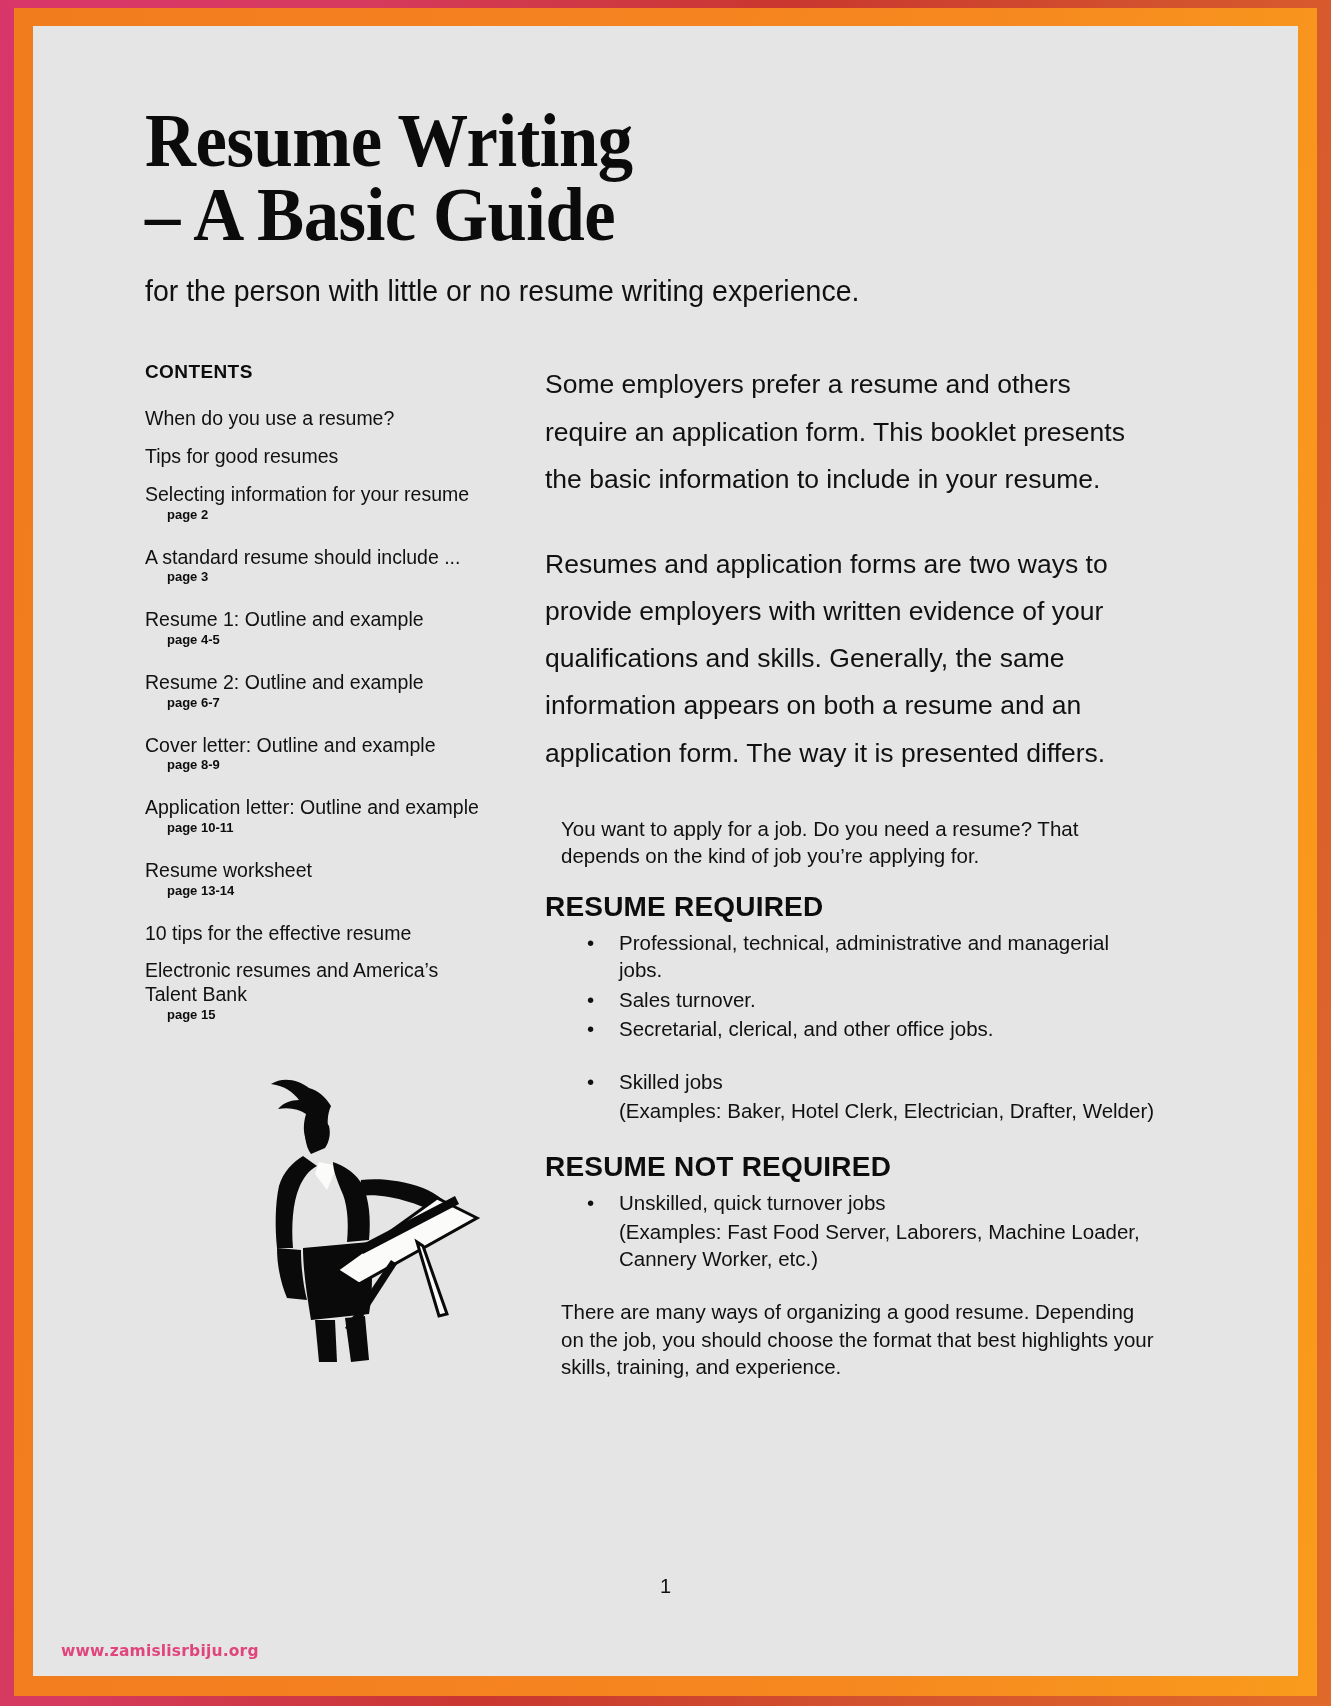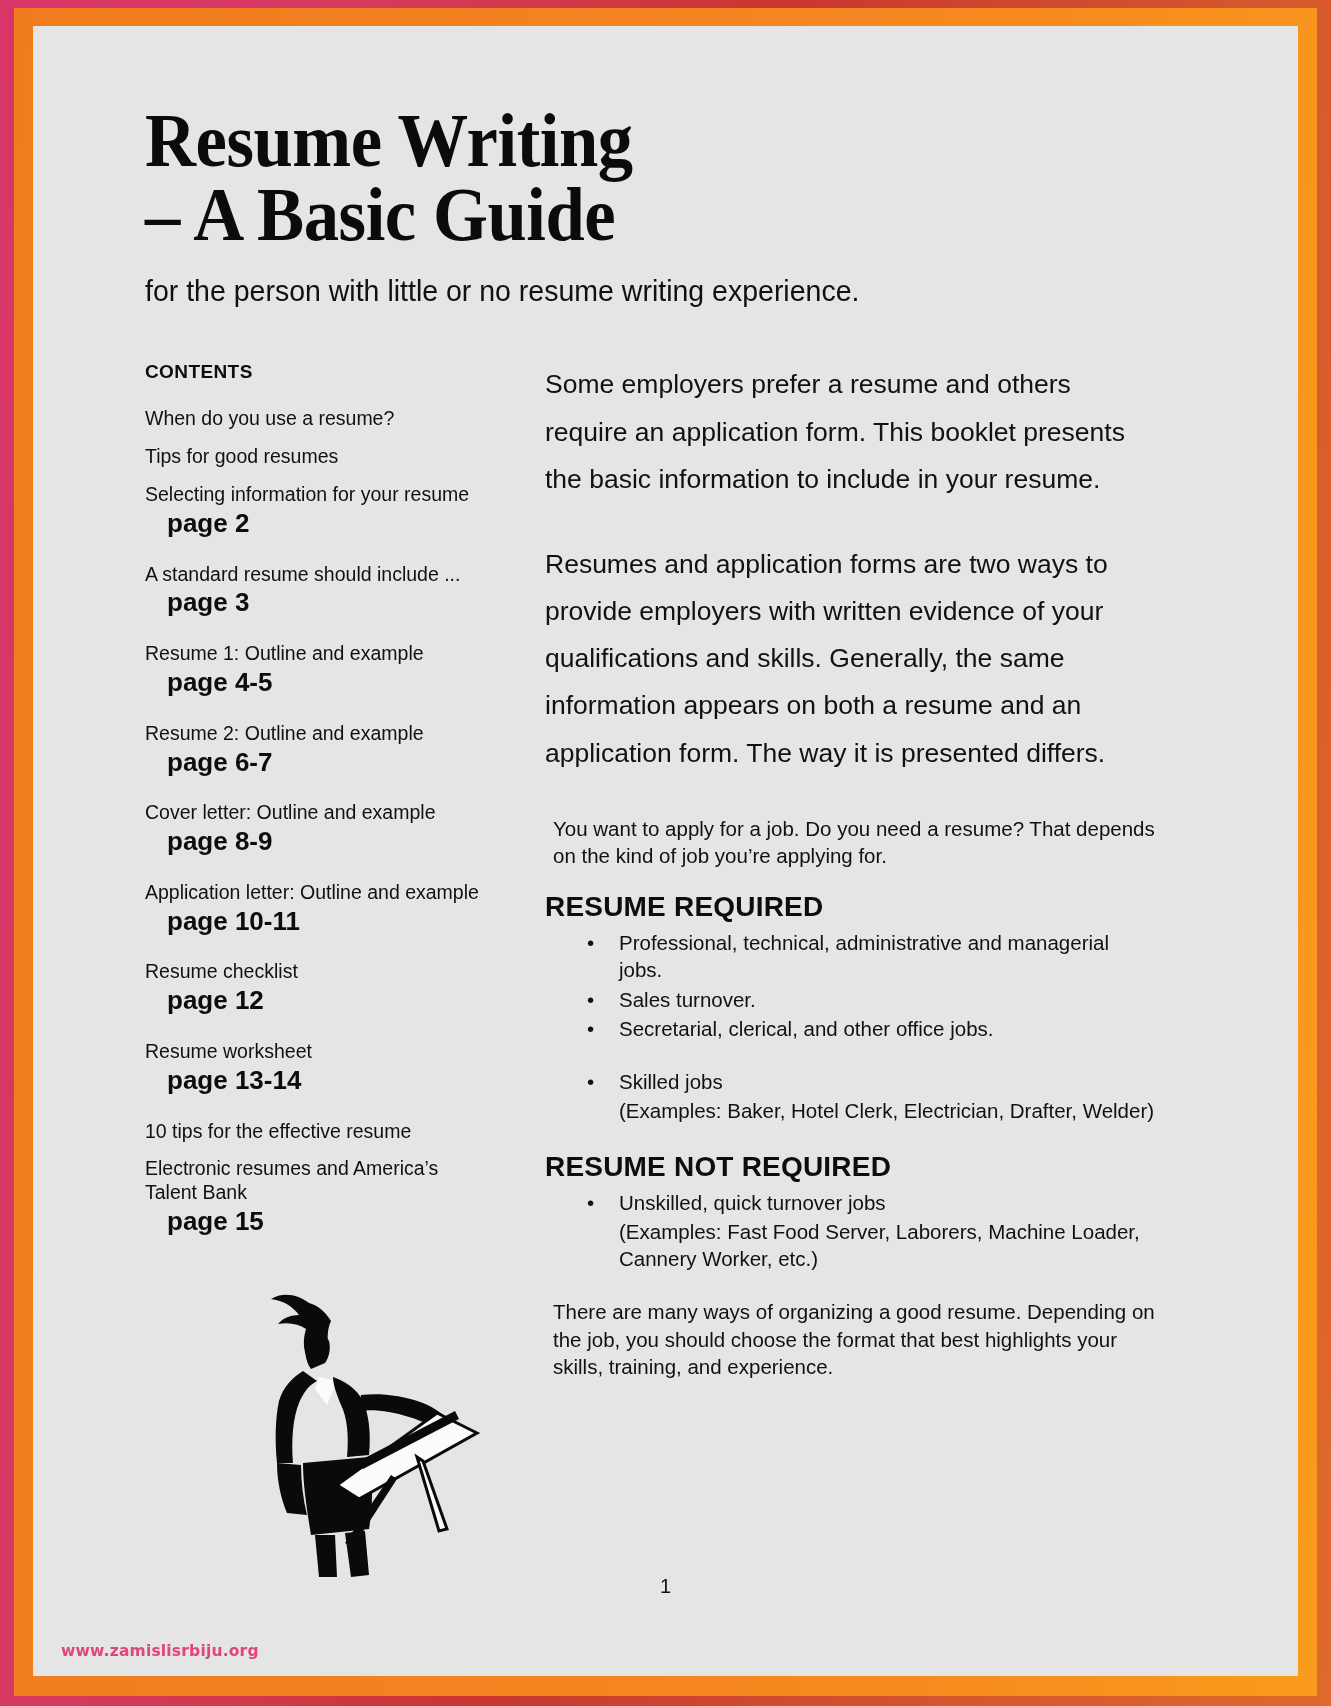--- a/index.html
+++ b/index.html
@@ -112,21 +112,21 @@
   }
   .toc-entry.spaced {
     margin-bottom: 22px;
   }
   .toc-label {
     font-size: 19.5px;
     line-height: 1.22;
     color: #111;
   }
   .toc-page {
-    font-size: 26px;
+    font-size: 13px;
     font-weight: bold;
     color: #0d0d0d;
     padding-left: 22px;
     line-height: 1.3;
   }
 
   
   .illustration {
     margin-top: 46px;
     margin-left: 96px;
@@ -139,21 +139,21 @@
   .lead-para {
     font-size: 26.5px;
     line-height: 1.78;
     color: #111;
     margin: 0 0 38px 0;
   }
   .body-para {
     font-size: 20.5px;
     line-height: 1.33;
     color: #111;
-    margin: 0 0 22px 8px;
+    margin: 0 0 22px 16px;
   }
   .section-heading {
     font-size: 28px;
     font-weight: bold;
     color: #0d0d0d;
     margin: 16px 0 6px 0;
     letter-spacing: 0.2px;
   }
   .bullet-list {
     list-style: none;
@@ -256,24 +256,20 @@
         <div class="toc-entry spaced">
           <div class="toc-label">Cover letter: Outline and example</div>
           <div class="toc-page">page 8-9</div>
         </div>
 
         <div class="toc-entry spaced">
           <div class="toc-label">Application letter: Outline and example</div>
           <div class="toc-page">page 10-11</div>
         </div>
 
-        <div class="toc-entry spaced">
-          <div class="toc-label">Resume checklist</div>
-          <div class="toc-page">page 12</div>
-        </div>
 
         <div class="toc-entry spaced">
           <div class="toc-label">Resume worksheet</div>
           <div class="toc-page">page 13-14</div>
         </div>
 
         <div class="toc-entry">
           <div class="toc-label">10 tips for the effective resume</div>
         </div>
 

